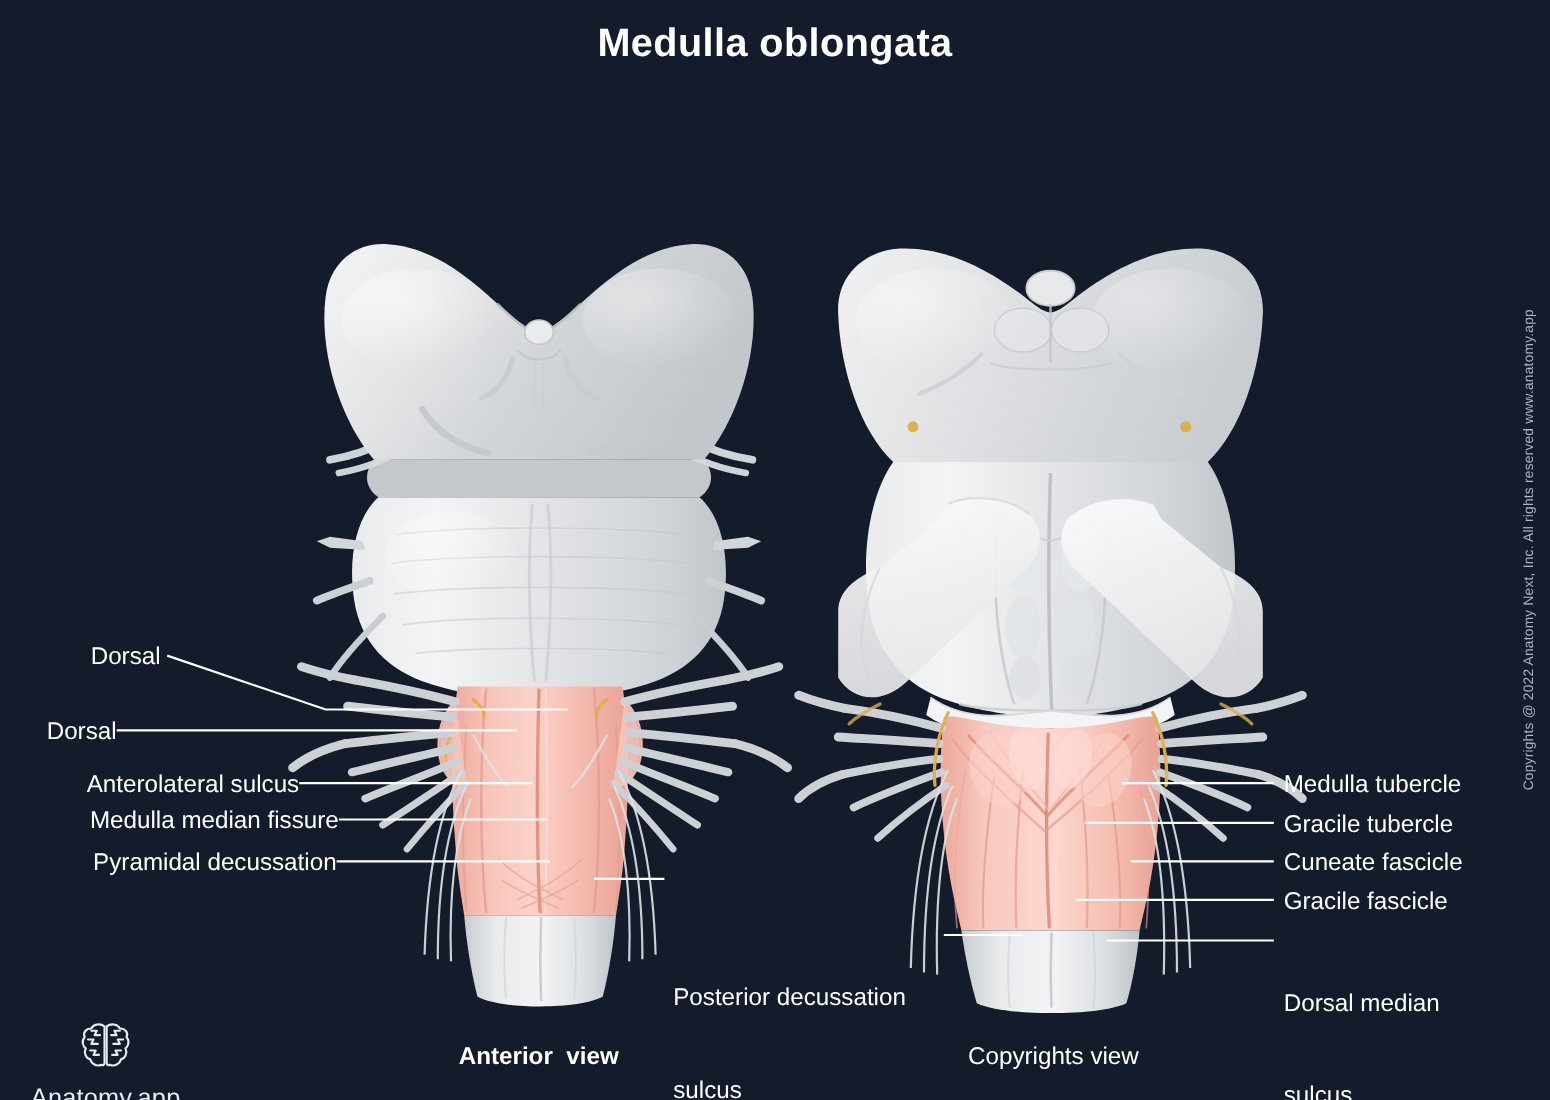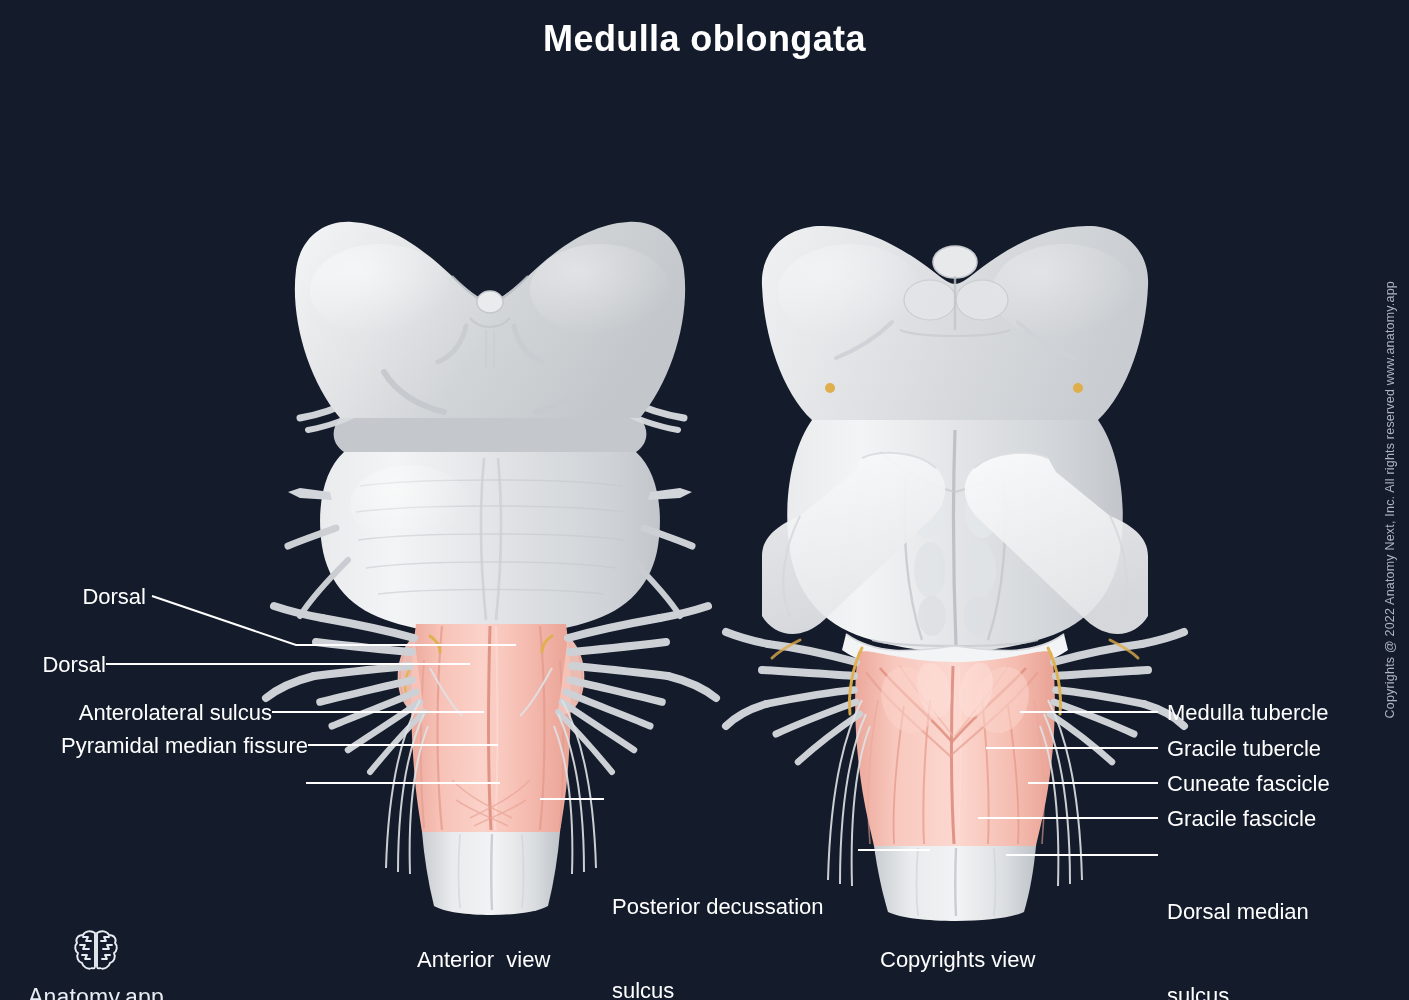--- a/index.html
+++ b/index.html
@@ -419,37 +419,38 @@
       <path d="M1158 818 L978 818"></path>
       <path d="M1158 855 L1006 855"></path>
     </g>
   </svg>
 
   <div class="title">Medulla oblongata</div>
 
   <div class="label right-al" style="right:1263px; top:583px;">Dorsal</div>
   <div class="label right-al" style="right:1303px; top:651px;">Dorsal</div>
   <div class="label right-al" style="right:1137px; top:699px;">Anterolateral sulcus</div>
-  <div class="label right-al" style="right:1101px; top:732px;">Pyramidal median fissure</div>
+  <div class="label right-al" style="right:1101px; top:732px;">Medulla median fissure</div>
+  <div class="label right-al" style="right:1103px; top:770px;">Pyramidal decussation</div>
 
   <div class="label left-al" style="left:612px; top:837px;">
     <div>Posterior decussation</div>
     <div>sulcus</div>
   </div>
 
   <div class="label left-al" style="left:1167px; top:699px;">Medulla tubercle</div>
   <div class="label left-al" style="left:1167px; top:735px;">Gracile tubercle</div>
   <div class="label left-al" style="left:1167px; top:770px;">Cuneate fascicle</div>
   <div class="label left-al" style="left:1167px; top:805px;">Gracile fascicle</div>
   <div class="label left-al" style="left:1167px; top:842px;">
     <div>Dorsal median</div>
     <div>sulcus</div>
   </div>
 
-  <div class="caption" style="left:417px; top:947px;">Anterior  view</div>
+  <div class="caption" style="left:417px; top:947px;font-weight:bold;">Anterior  view</div>
   <div class="caption" style="left:880px; top:947px;">Copyrights view</div>
 
   <div class="logo">
     <svg width="46" height="44" viewBox="0 0 46 44">
       <g fill="none" stroke="#e9ecf2" stroke-width="1.9" stroke-linecap="round" stroke-linejoin="round">
         <path d="M22 5 C 18 2, 12 3, 10 7 C 5 7, 2 11, 4 15 C 1 18, 2 23, 5 25
                  C 3 29, 5 34, 9 35 C 10 39, 15 42, 19 40 C 21 41, 22 40, 22 38 Z"></path>
         <path d="M24 5 C 28 2, 34 3, 36 7 C 41 7, 44 11, 42 15 C 45 18, 44 23, 41 25
                  C 43 29, 41 34, 37 35 C 36 39, 31 42, 27 40 C 25 41, 24 40, 24 38 Z"></path>
         <path d="M10 9 L15 9 L13 13 L18 13"></path>

